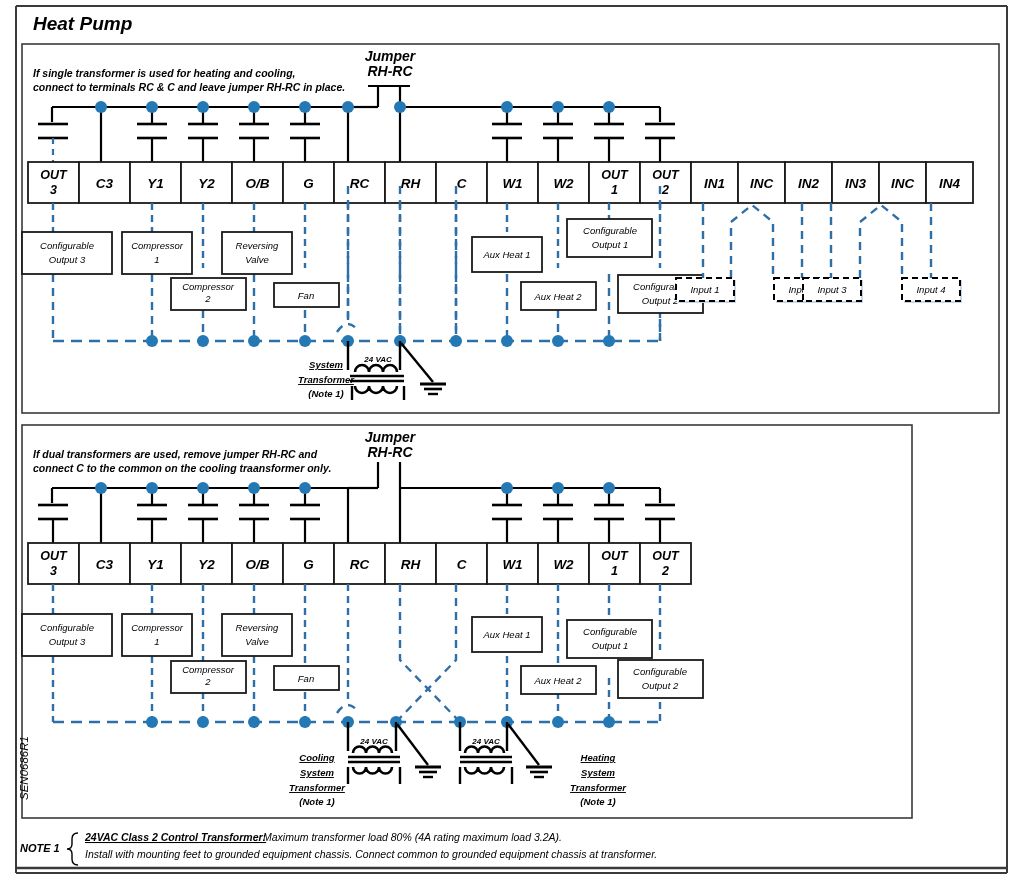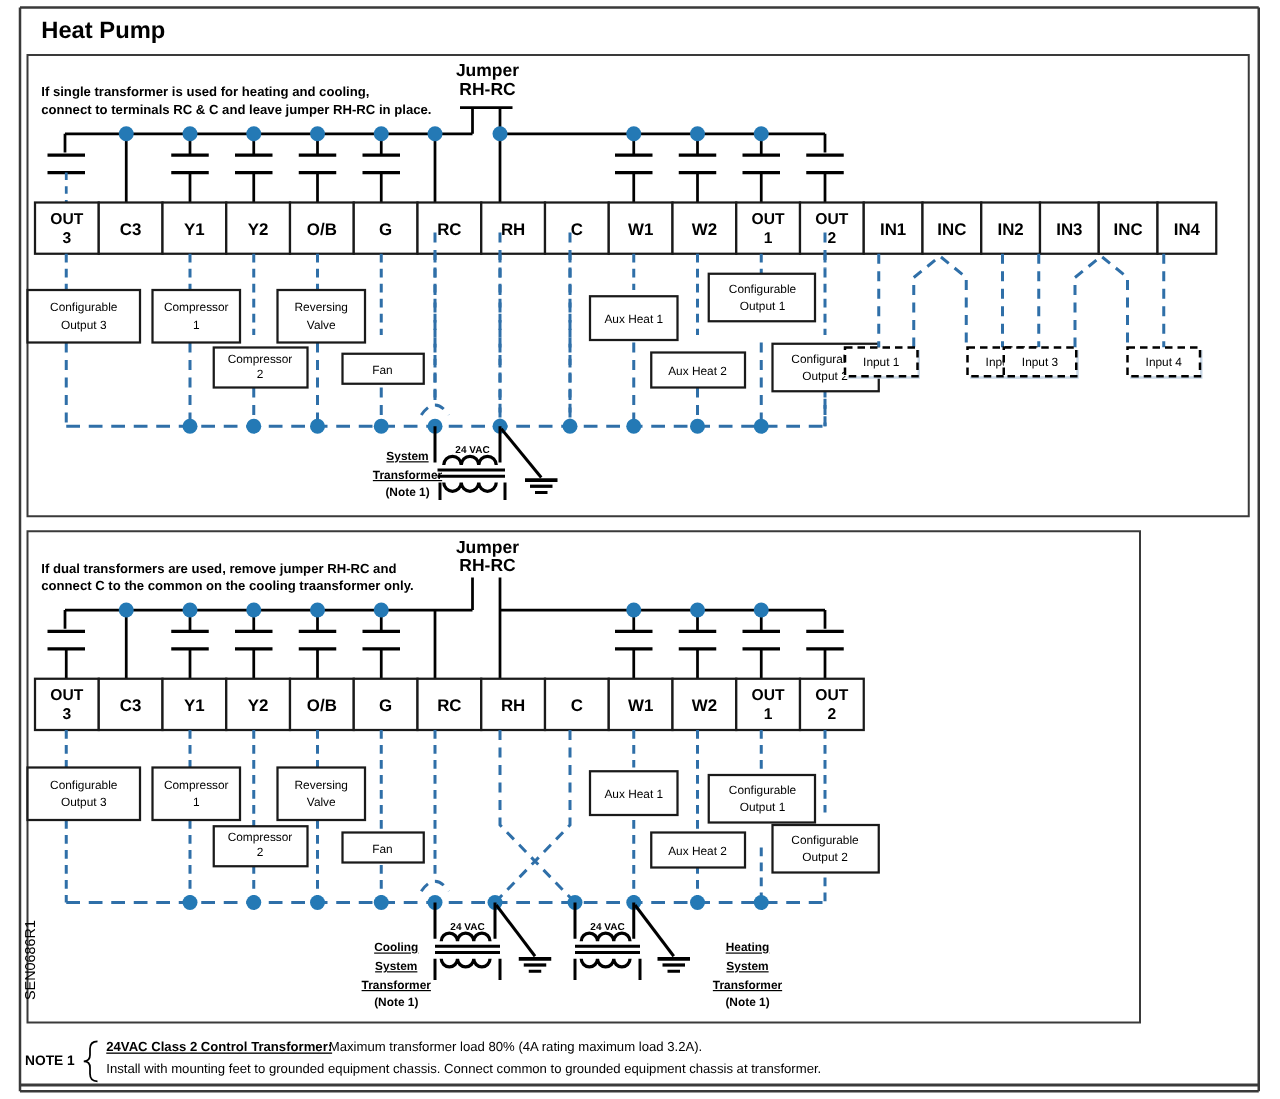--- a/index.html
+++ b/index.html
@@ -6,20 +6,21 @@
     margin: 0; padding: 0;
     background: #ffffff;
     font-family: "Liberation Sans", sans-serif;
   }
   #page {
     position: relative;
     width: 1024px;
     height: 879px;
     background: #ffffff;
     overflow: hidden;
+    font-style: italic;
   }
   #page svg { display: block; }
   .txt { font-family: "Liberation Sans", sans-serif; fill: #000; }
   .bold { font-weight: bold; }
   .ul { text-decoration: underline; }
 </style>
 </head>
 <body>
 
 <div id="page">

